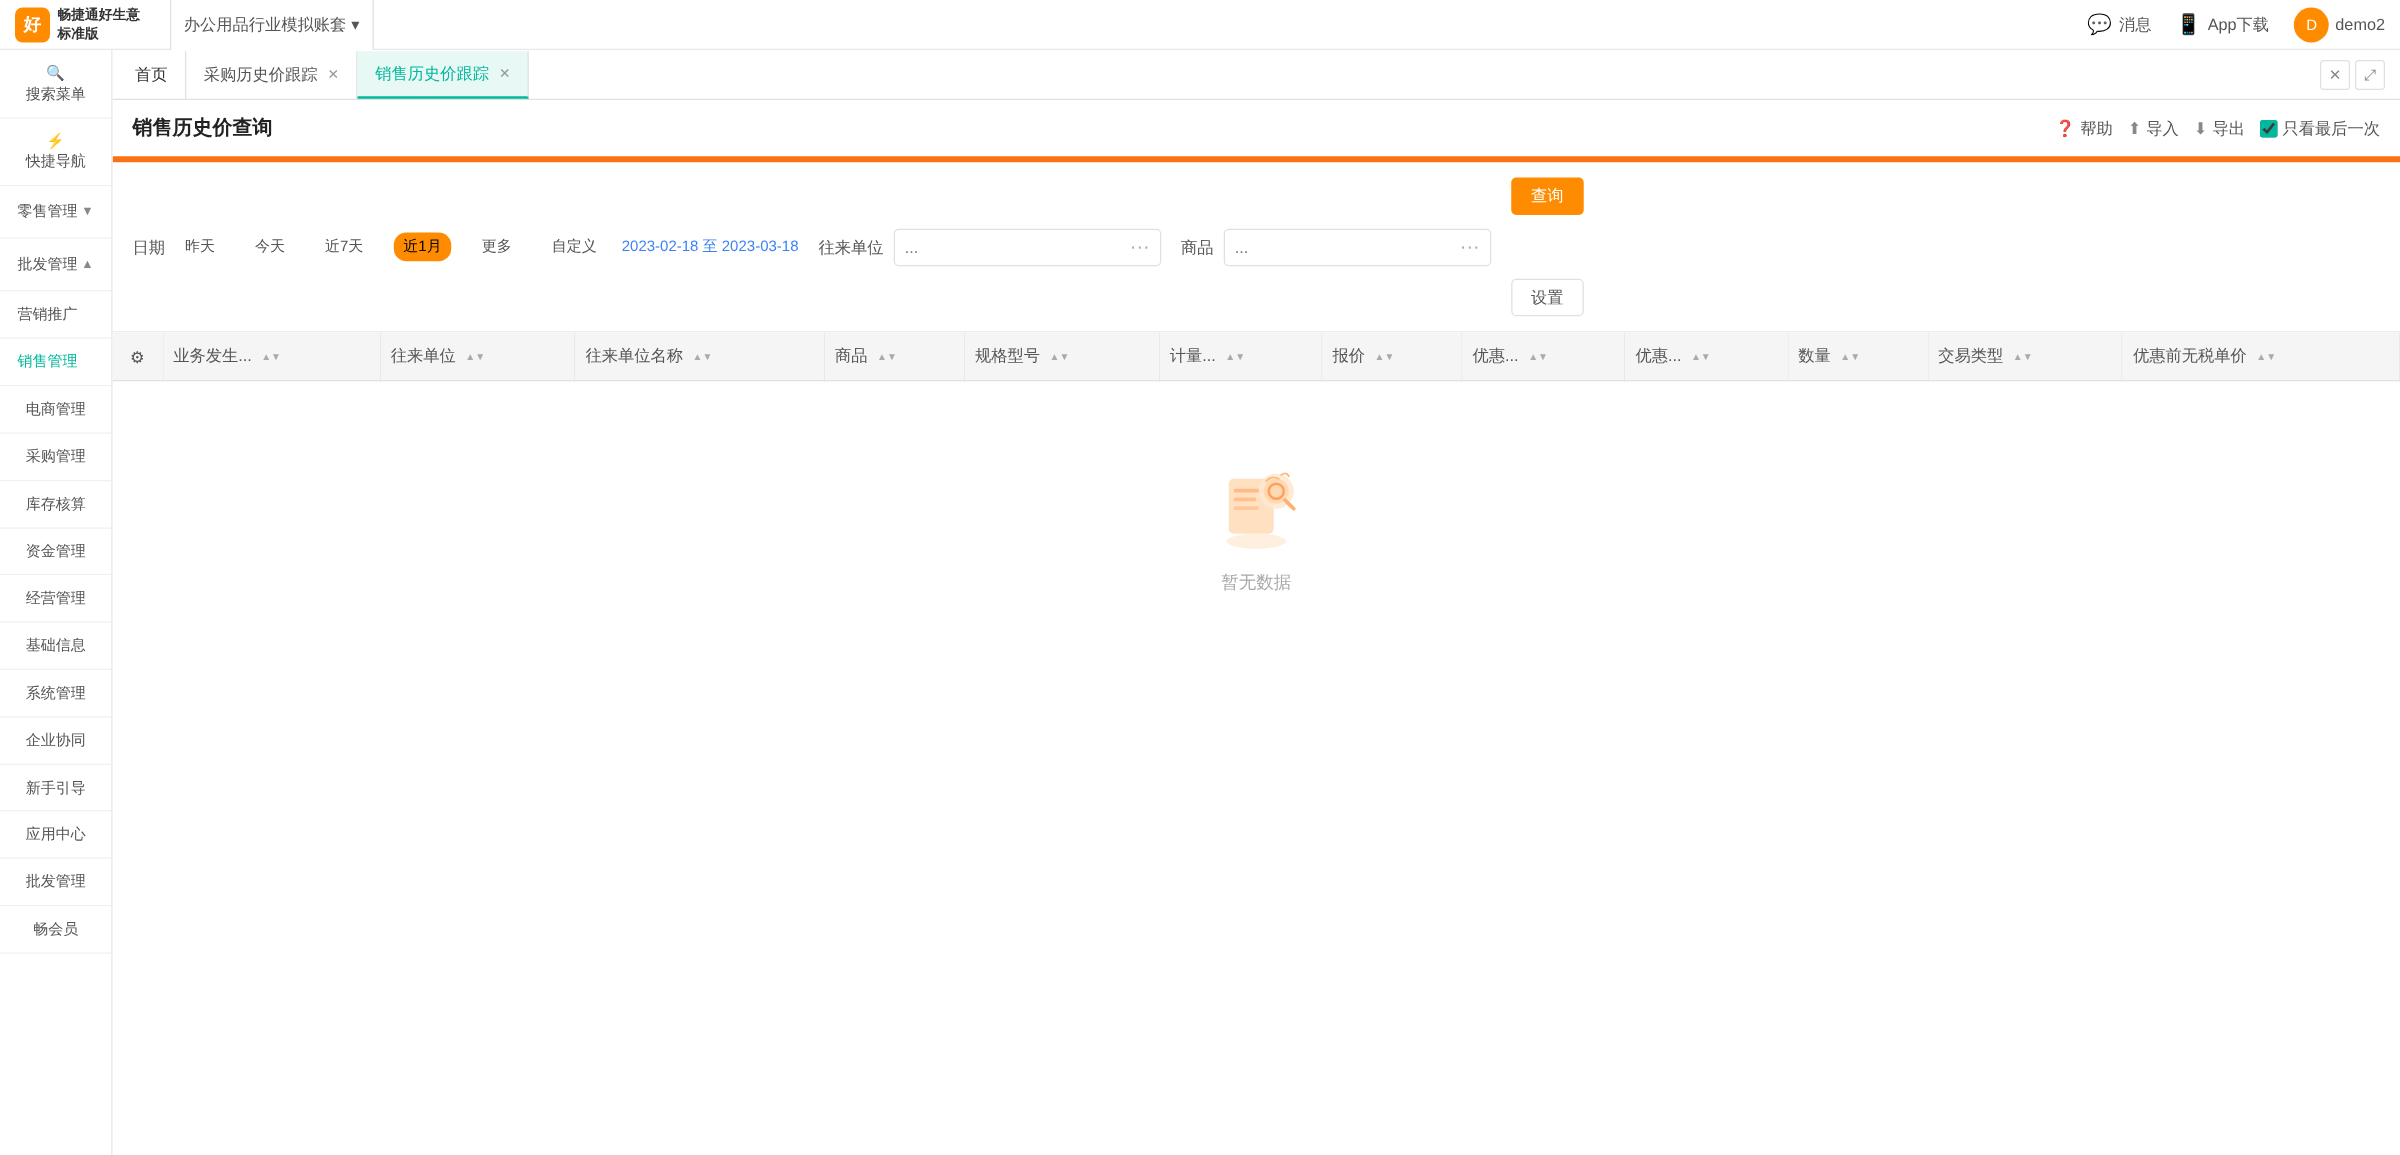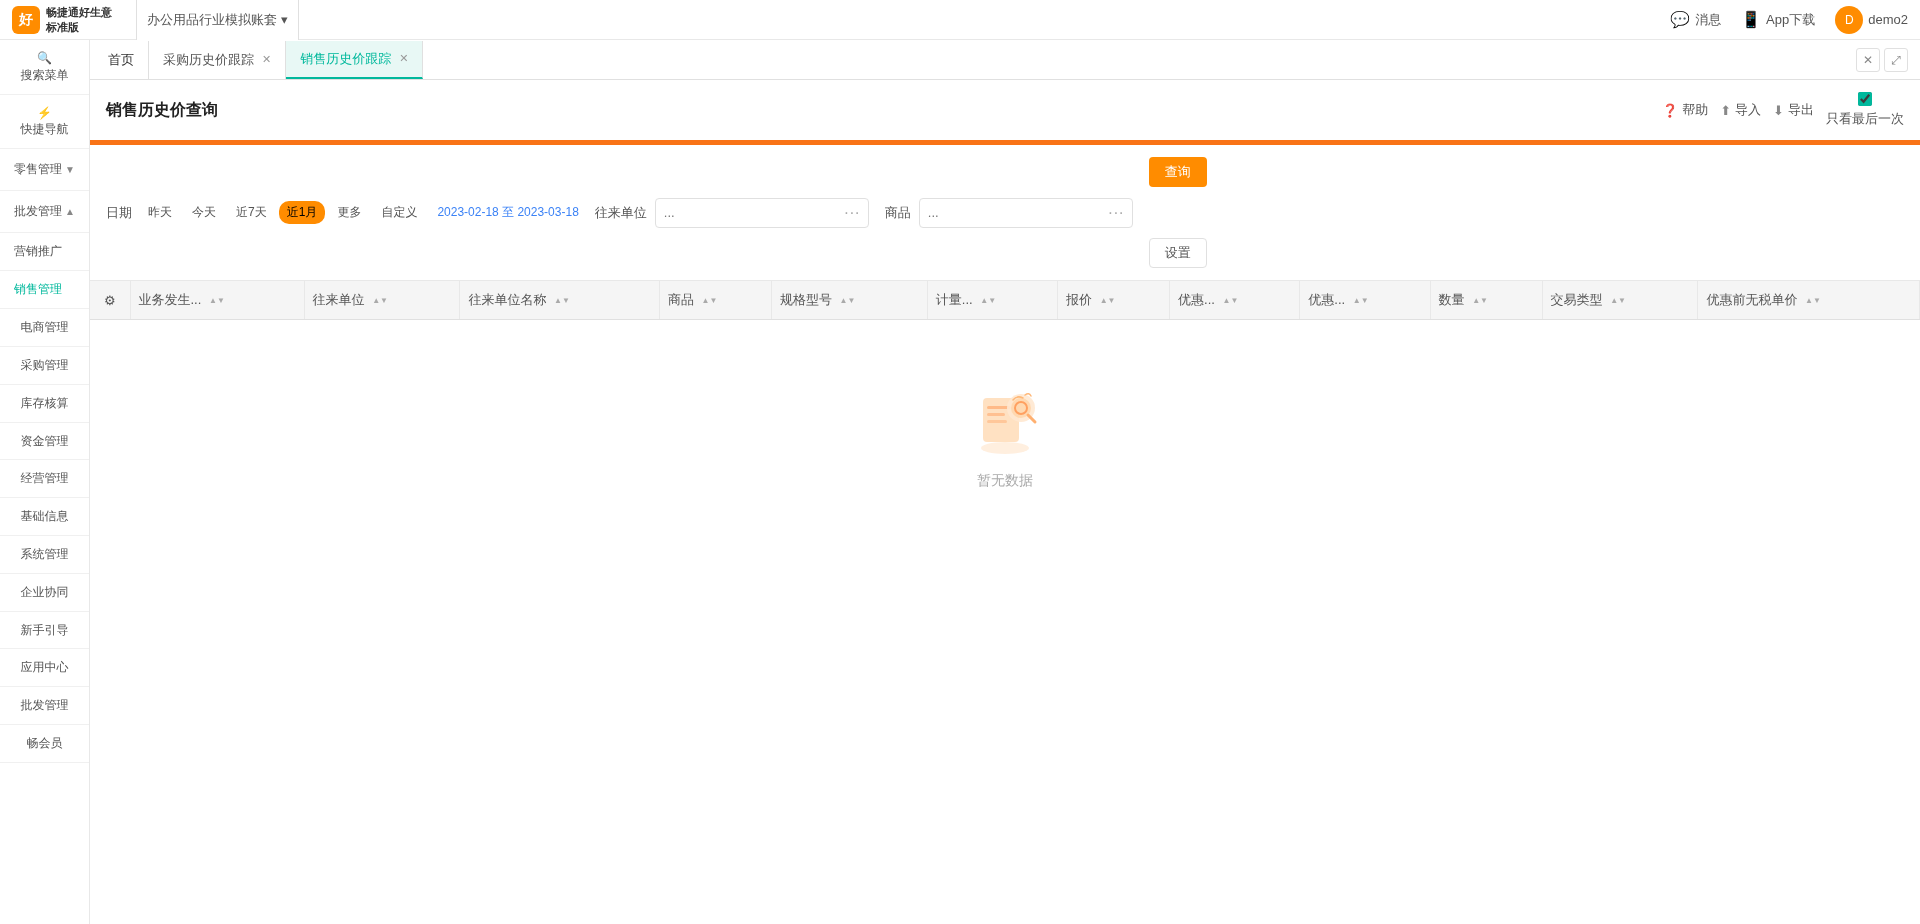--- a/index.html
+++ b/index.html
@@ -255,21 +255,21 @@
       gap: 8px;
     }
     .filter-label {
       font-size: 13px;
       color: #555;
       white-space: nowrap;
     }
     .date-tabs {
       display: flex;
       align-items: center;
-      gap: 4px;
+      gap: 16px;
     }
     .date-tab {
       padding: 3px 8px;
       border-radius: 3px;
       font-size: 12px;
       cursor: pointer;
       color: #555;
     }
     .date-tab.active {
       background: #ff8c00;
@@ -327,21 +327,20 @@
     }
 
     
     .checkbox-label {
       display: flex;
       align-items: center;
       gap: 4px;
       font-size: 13px;
       color: #555;
       cursor: pointer;
-      flex-direction: column;
     }
     .checkbox-label input[type=checkbox] {
       accent-color: #00b89c;
       width: 14px;
       height: 14px;
     }
 
     
     .table-area {
       background: #fff;

